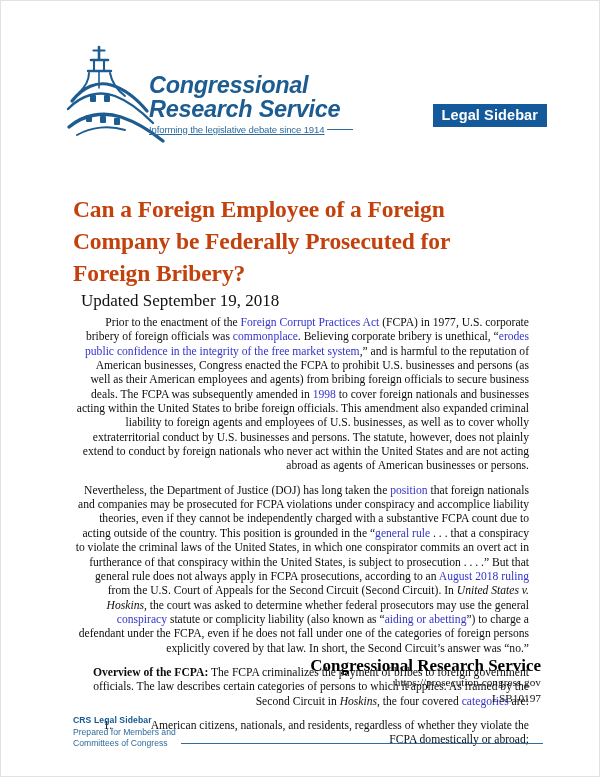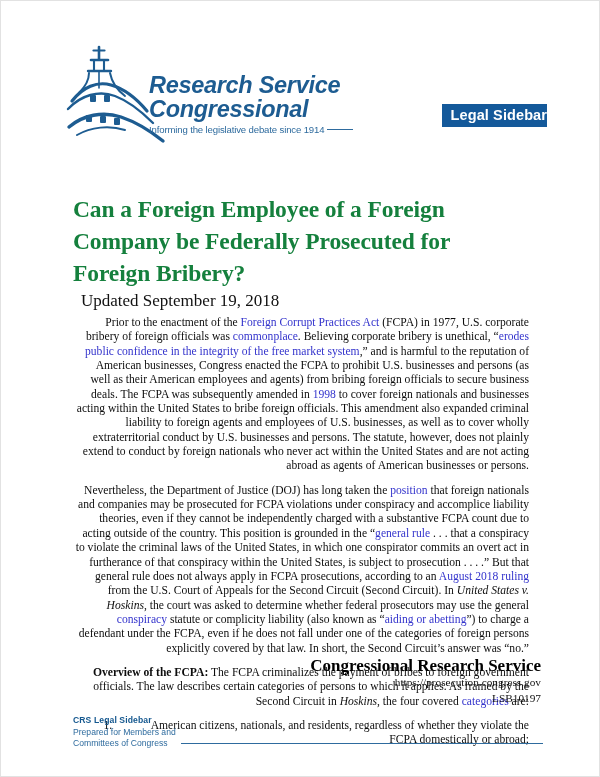--- a/index.html
+++ b/index.html
@@ -58,55 +58,56 @@
     white-space: nowrap;
   }
   .wm-tag {
     font-family: "Liberation Sans", sans-serif;
     font-size: 9.6px;
     line-height: 12px;
     letter-spacing: -0.15px;
     color: #2e6b9e;
     margin-top: 3px;
     white-space: nowrap;
+    text-decoration: underline;
   }
   .wm-tag-rule {
     display: inline-block;
     width: 26px;
     height: 1px;
     background: #2e6b9e;
     vertical-align: 3px;
     margin-left: 3px;
   }
   .sidebar-banner {
     position: absolute;
     right: 54px;
     top: 103px;
     background: #14599a;
     color: #ffffff;
     font-family: "Liberation Sans", sans-serif;
     font-weight: bold;
     font-size: 14.5px;
     letter-spacing: 0.1px;
-    padding: 3px 0 4px 9px;
+    padding: 3px 9px 4px 9px;
     white-space: nowrap;
   }
 
   
   .doc-title {
     position: absolute;
     left: 72px;
     top: 176px;
     width: 450px;
     font-family: "Liberation Serif", serif;
     font-weight: bold;
     font-size: 23.5px;
     line-height: 32px;
     letter-spacing: -0.1px;
-    color: #15803d;
+    color: #c2410c;
   }
 
   
   .doc-date {
     position: absolute;
     left: 80px;
     top: 290px;
     font-family: "Liberation Serif", serif;
     font-size: 17px;
     line-height: 20px;
@@ -247,22 +248,22 @@
             <rect x="51" y="75" width="6" height="7" rx="1"></rect>
           </g>
           <g fill="none" stroke="#1d5c91" stroke-linecap="round">
             <path d="M6 84 C20 72, 40 68, 58 74 C76 80, 90 90, 100 98" stroke-width="3.4"></path>
             <path d="M14 92 C28 84, 46 82, 62 87" stroke-width="2"></path>
           </g>
         </svg>
       </div>
 
       <div class="logo-wordmark">
+        <div class="wm-line">Congressional</div>
         <div class="wm-line">Research Service</div>
-        <div class="wm-line">Congressional</div>
         <div class="wm-tag"><span>Informing the legislative debate since 1914</span><span class="wm-tag-rule"></span></div>
       </div>
     </div>
 
     <div class="sidebar-banner">Legal Sidebar</div>
   </div>
 
   <h1 class="doc-title">Can a Foreign Employee of a Foreign Company be Federally Prosecuted for Foreign Bribery?</h1>
 
   <div class="doc-date">Updated September 19, 2018</div>

